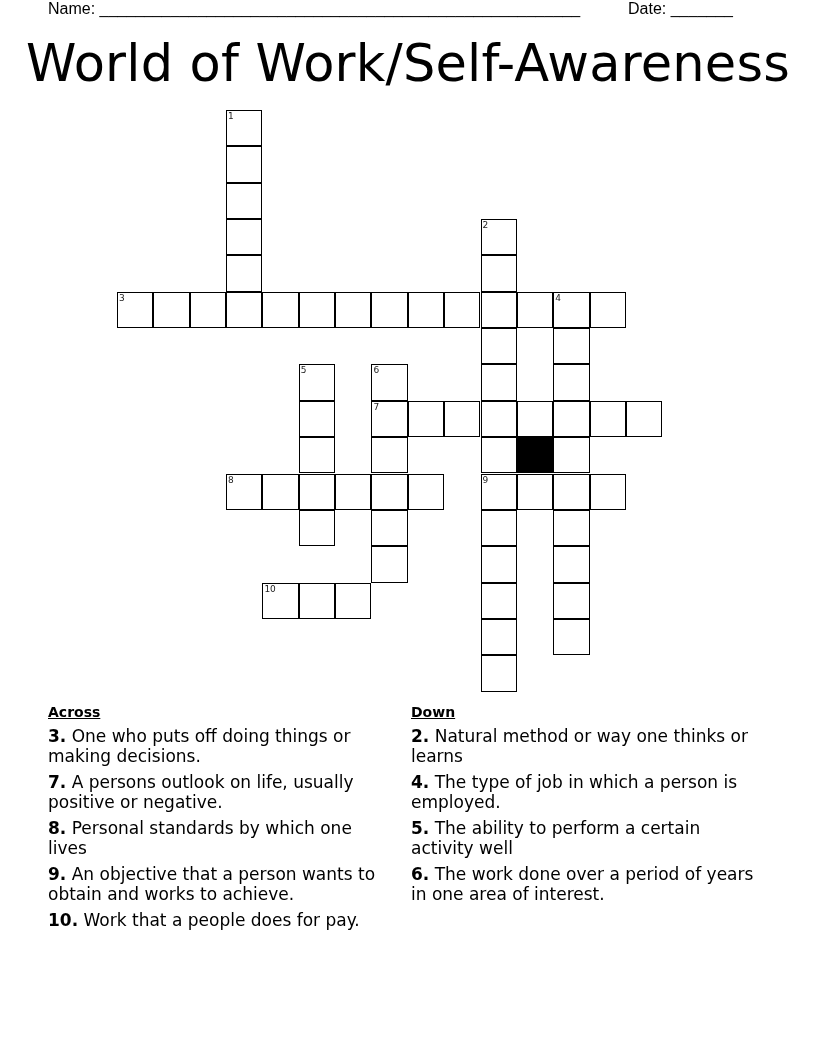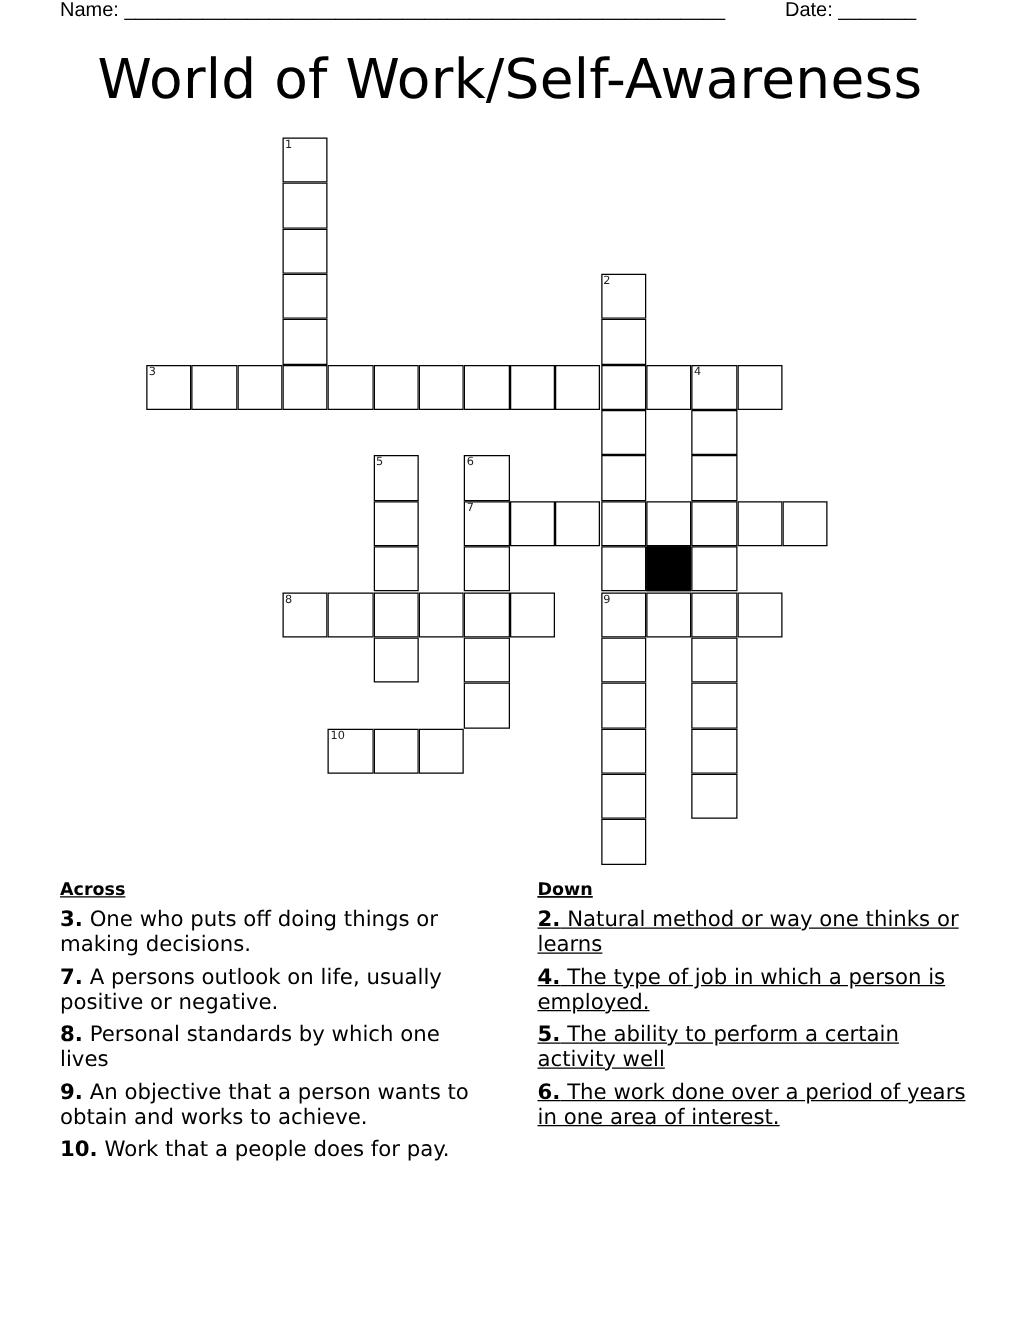--- a/index.html
+++ b/index.html
@@ -1,27 +1,27 @@
 <!DOCTYPE html>
 <html><head>
 <meta charset="utf-8">
 <style>
   html, body { margin: 0; padding: 0; background: #ffffff; }
   body { width: 816px; height: 1056px; position: relative; overflow: hidden; color: #000; }
   .header { position: absolute; top: 0; left: 48px; width: 700px; font-family: "Liberation Sans", sans-serif; font-size: 16px; line-height: 18px; }
   .header .name { position: absolute; left: 0; top: 0; white-space: nowrap; }
   .header .date { position: absolute; left: 580px; top: 0; white-space: nowrap; }
-  .title { position: absolute; top: 36px; left: 0; width: 816px; text-align: center; font-family: "DejaVu Sans", sans-serif; font-size: 44px; line-height: 56px; letter-spacing: 0.2px; }
+  .title { position: absolute; top: 36px; left: 0; width: 816px; text-align: center; font-family: "DejaVu Sans", sans-serif; font-size: 51px; line-height: 56px; letter-spacing: 0.2px; }
   #grid { position: absolute; left: 0; top: 0; width: 816px; height: 700px; }
   .cell { position: absolute; width: 36.35px; height: 36.35px; box-sizing: border-box; border: 1.5px solid #000; background: #fff; }
   .cell.black { background: #000; }
   .cell .num { position: absolute; left: 1px; top: 0px; font-family: "DejaVu Sans", sans-serif; font-size: 9px; line-height: 10px; color: #222; }
   .clues { position: absolute; top: 702px; font-family: "DejaVu Sans", sans-serif; font-size: 17px; line-height: 20px; }
   .clues.across { left: 48px; width: 345px; }
-  .clues.down { left: 430px; width: 345px; text-decoration: underline; }
+  .clues.down { left: 411px; width: 345px; }
   .clues h3 { margin: 0 0 4px 0; font-size: 14px; font-weight: bold; text-decoration: underline; line-height: 20px; }
   .clue { margin: 0 0 6px 0; }
   .clue b { font-weight: bold; }
 </style>
 </head>
 <body>
 
 <div class="header">
   <span class="name">Name: ______________________________________________________</span>
   <span class="date">Date: _______</span>

